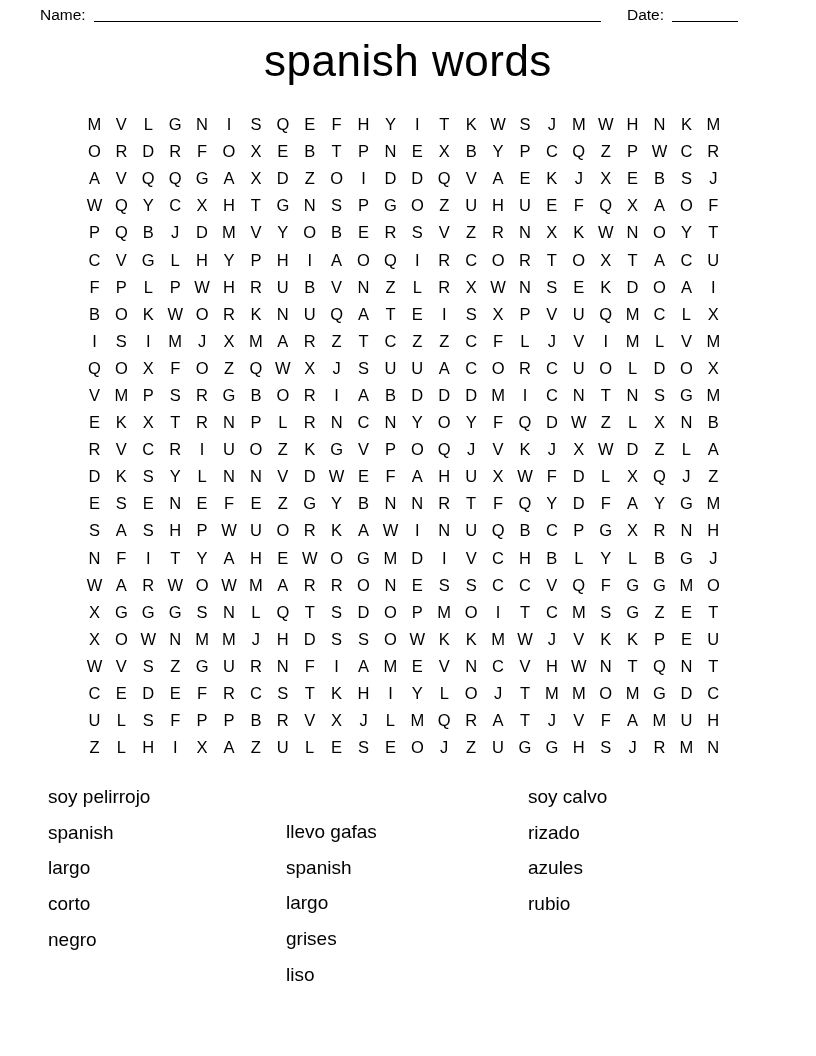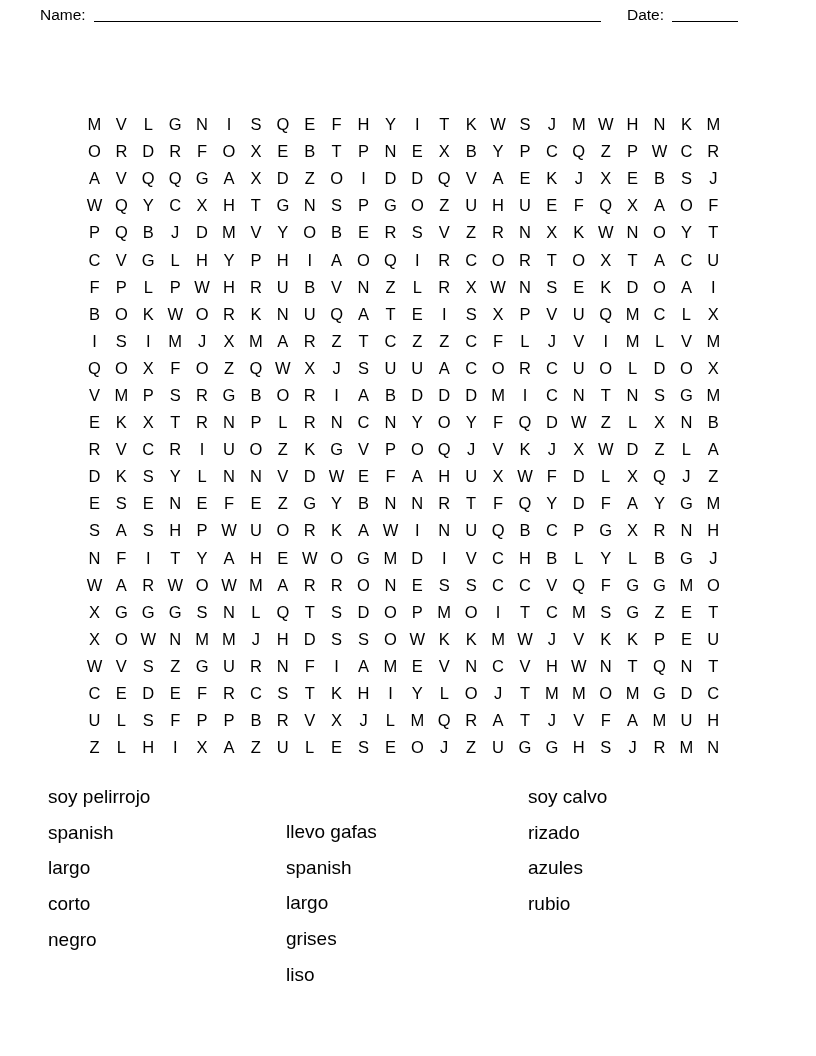--- a/index.html
+++ b/index.html
@@ -102,20 +102,21 @@
 
 <div class="page">
 
   <div class="header">
     <span class="label">Name:</span>
     <span class="blank-long"></span>
     <span class="label date-label">Date:</span>
     <span class="blank-short"></span>
   </div>
 
+  <div class="title">spanish words</div>
 
   <div class="letter-grid">
       <div class="grid-row">
         <span class="grid-cell">M</span>
         <span class="grid-cell">V</span>
         <span class="grid-cell">L</span>
         <span class="grid-cell">G</span>
         <span class="grid-cell">N</span>
         <span class="grid-cell">I</span>
         <span class="grid-cell">S</span>

